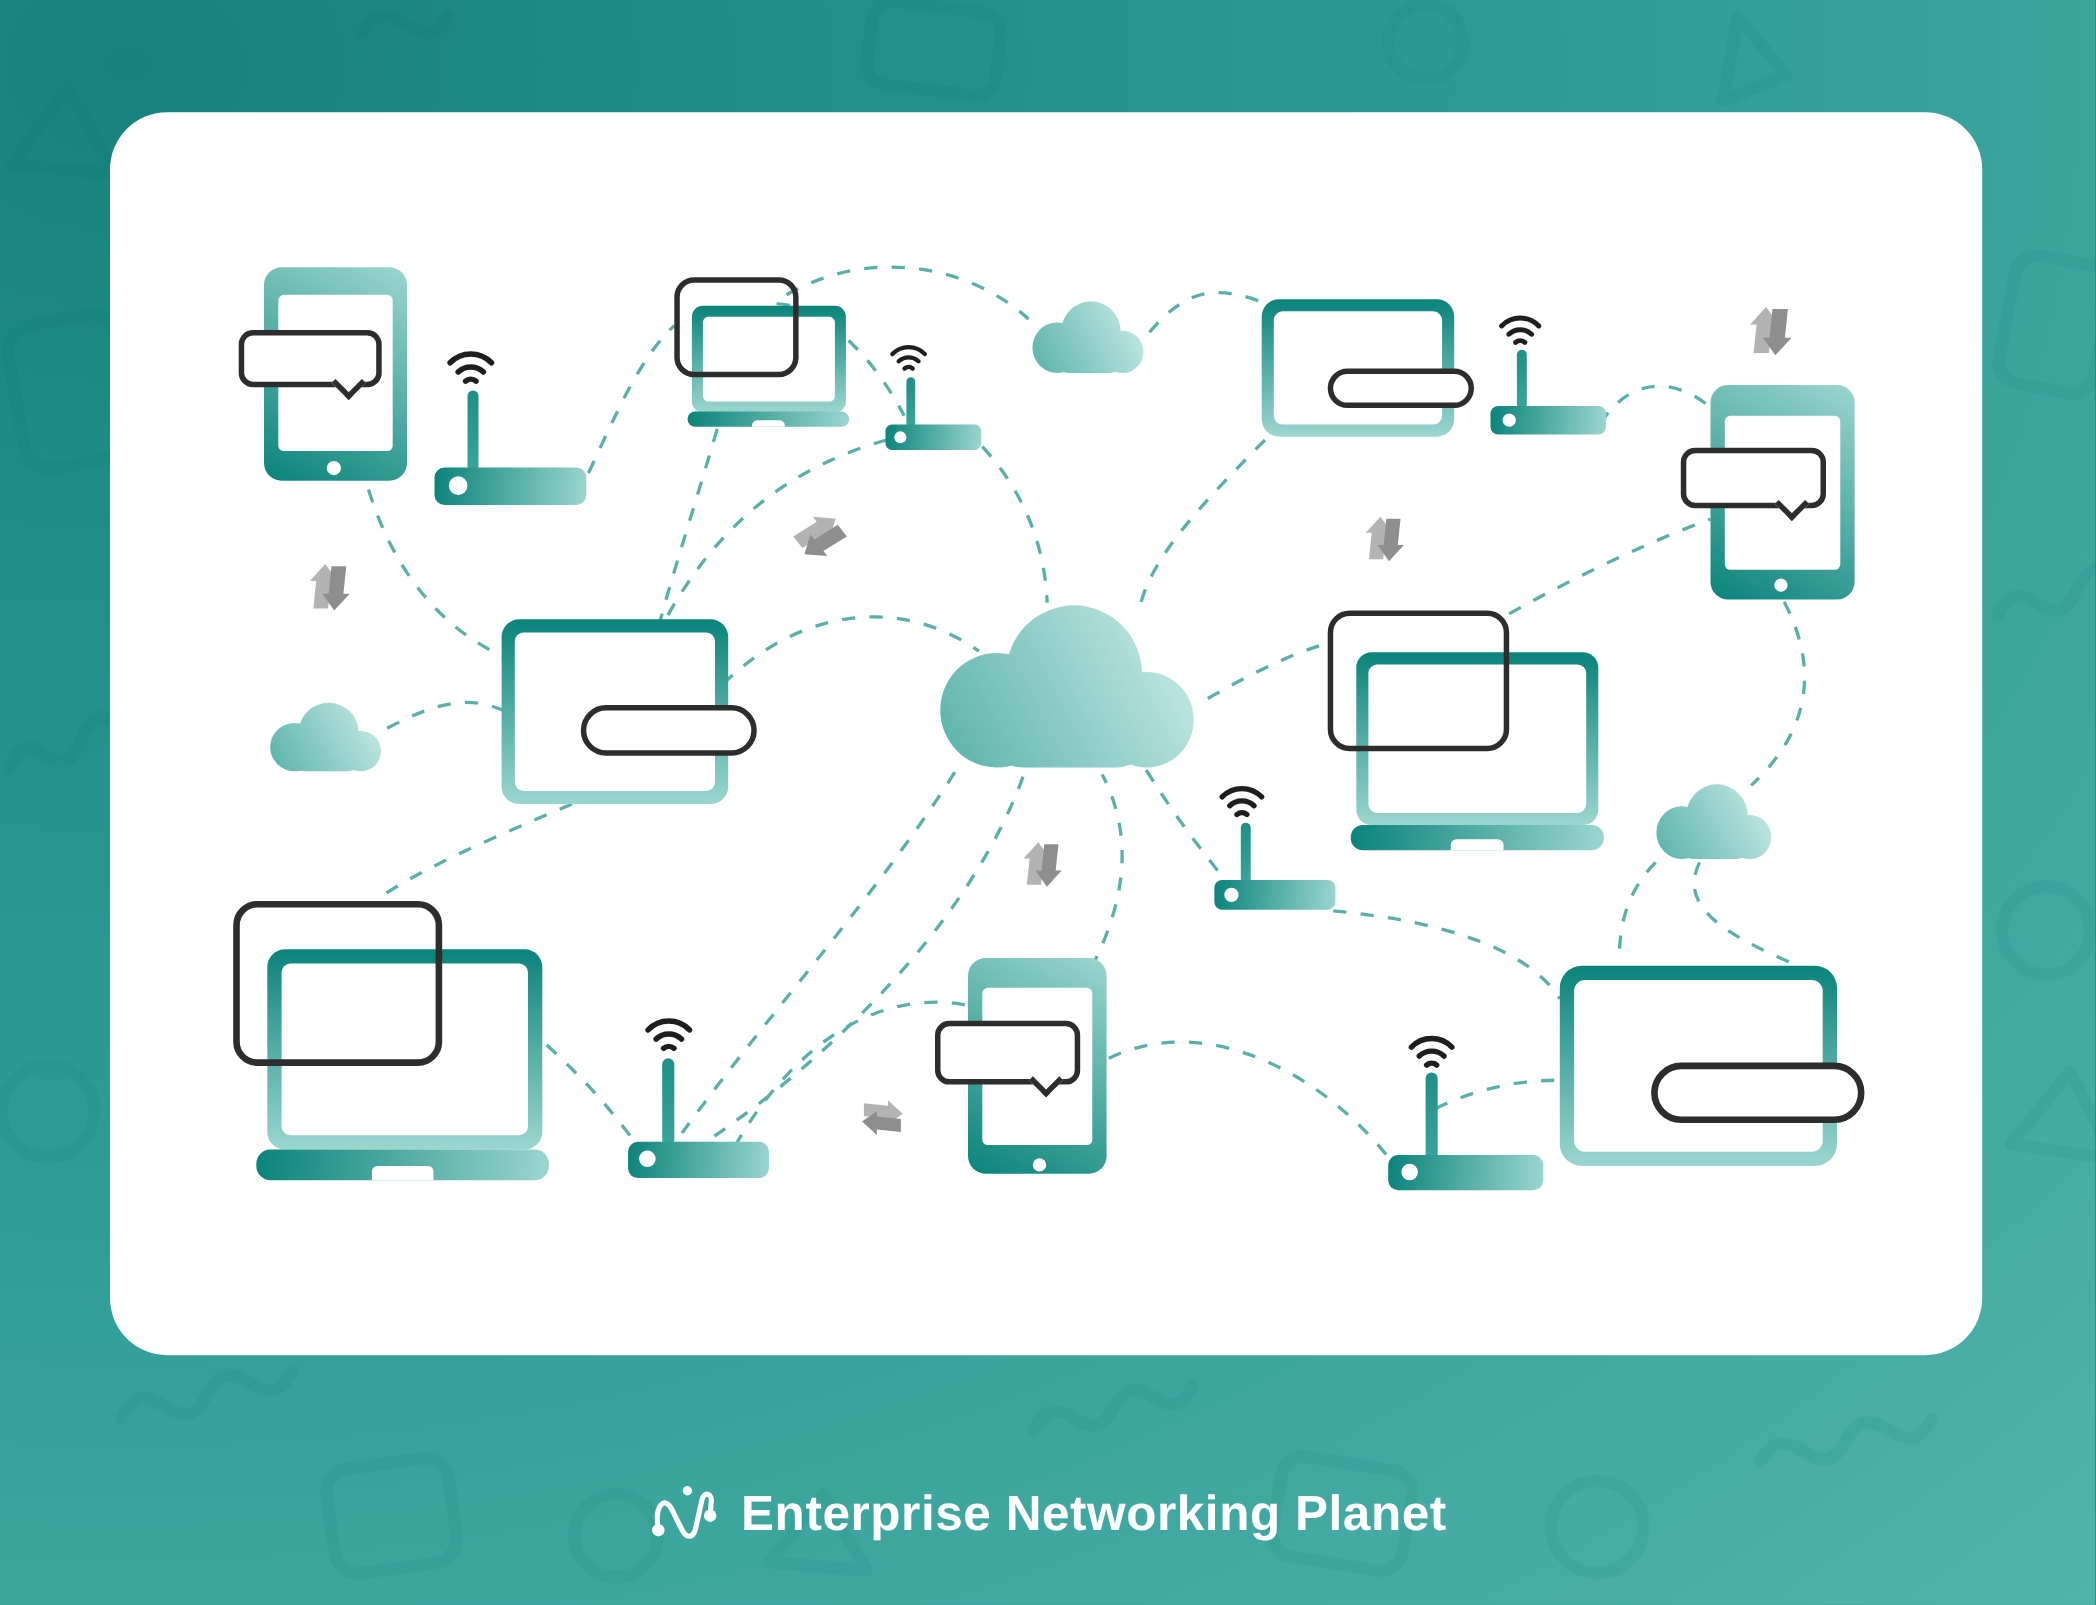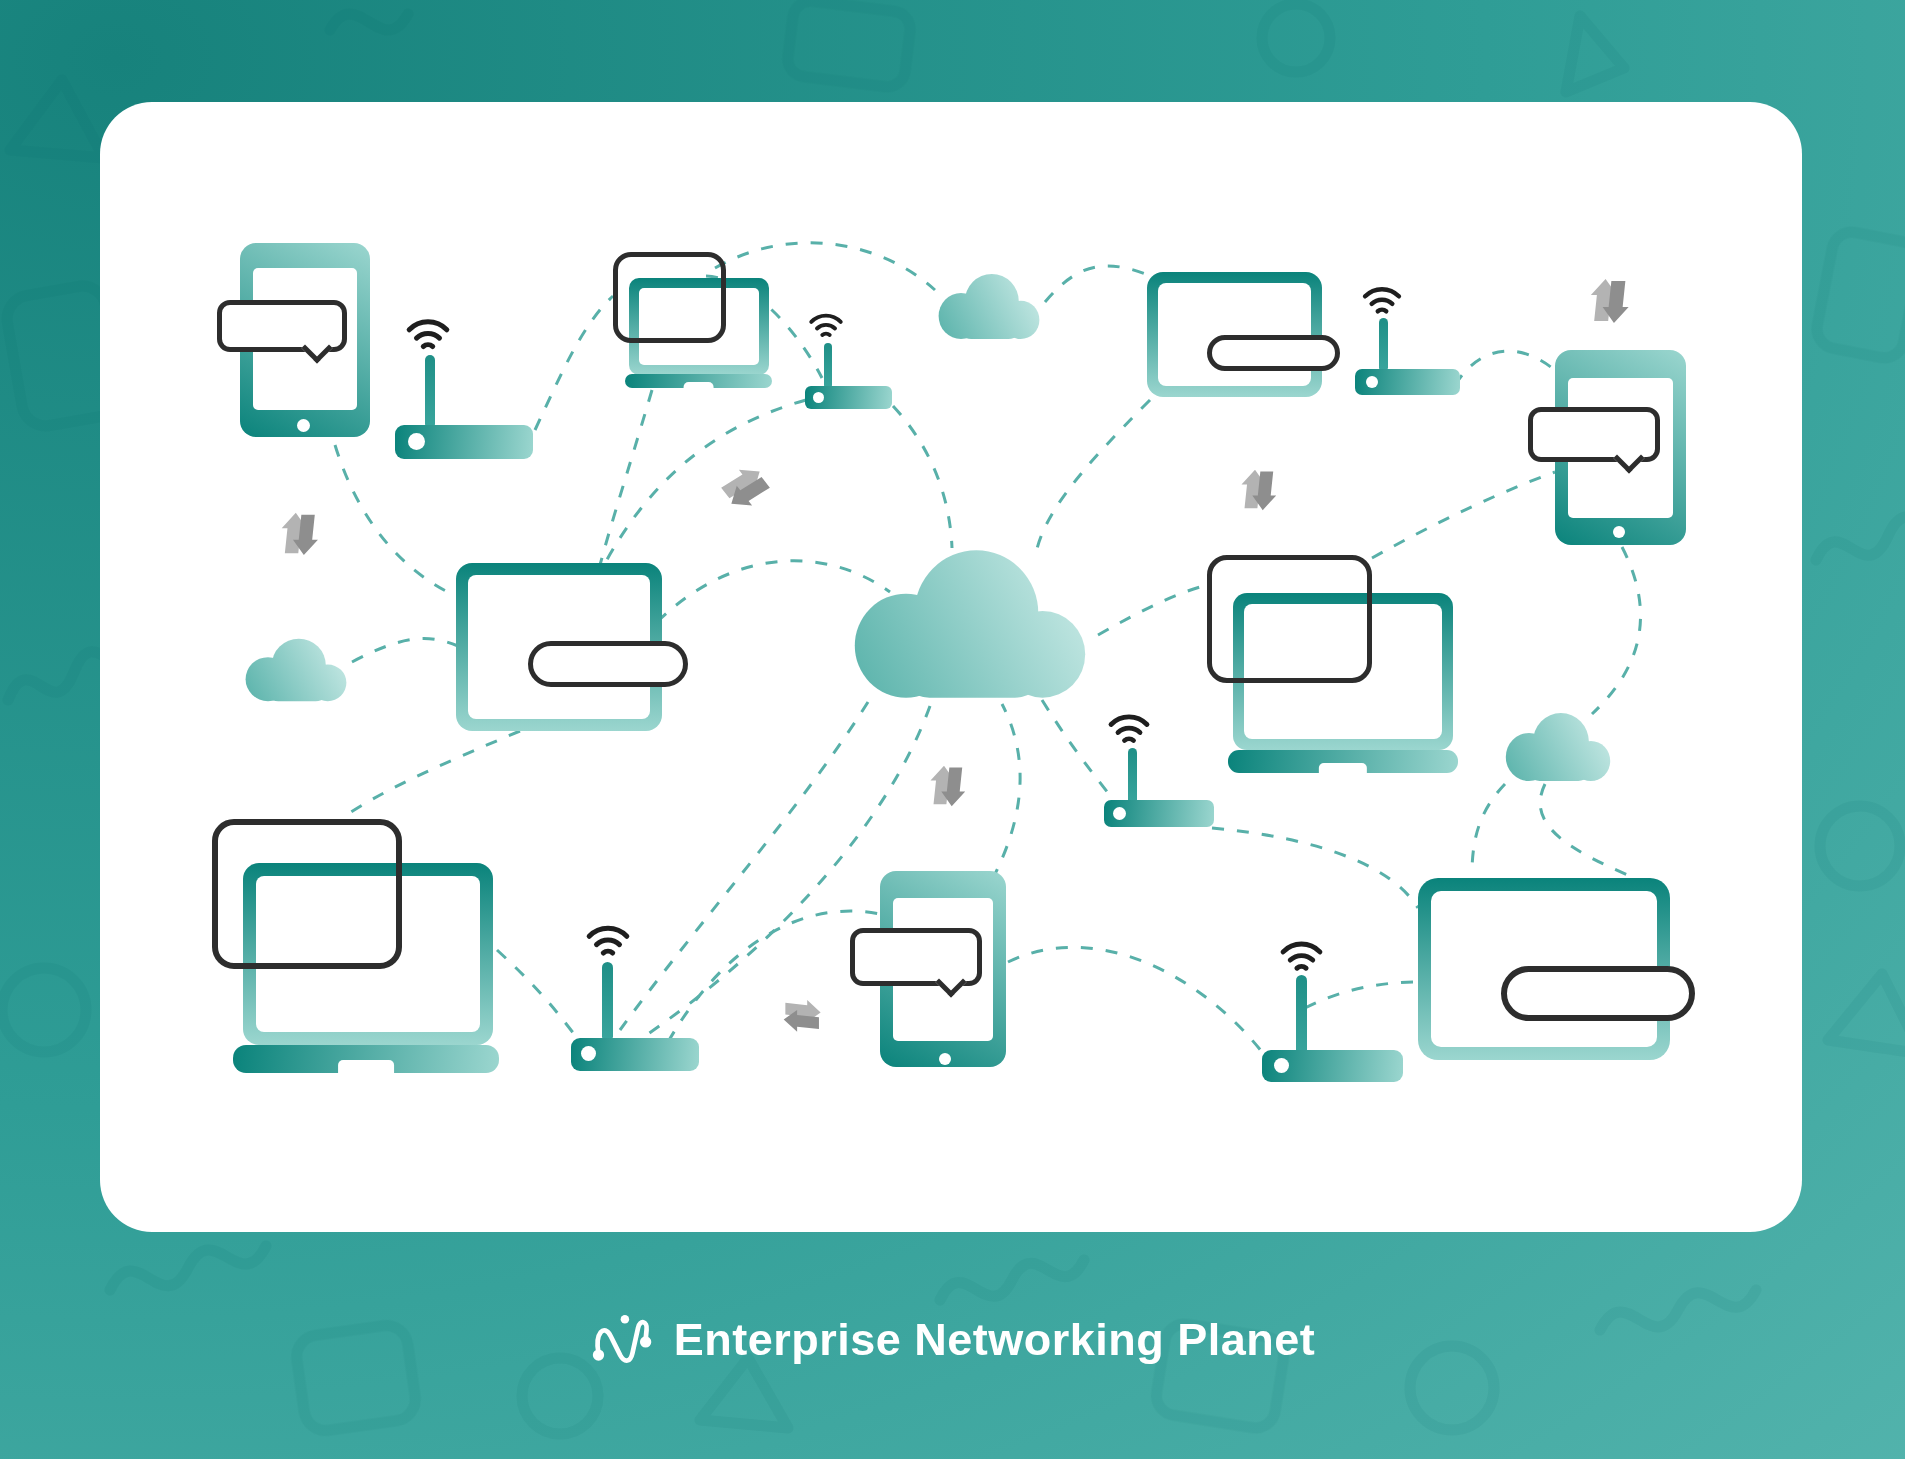--- a/index.html
+++ b/index.html
@@ -35,21 +35,21 @@
     background:linear-gradient(180deg,#1f8f87 0%,#39a59d 100%);}
   
   .darksq{position:absolute;border:5px solid var(--outline,#2d2d2d);border-radius:20px;background:transparent;}
   .pill{position:absolute;border:5px solid var(--outline,#2d2d2d);border-radius:999px;background:#fff;}
   .bubble{position:absolute;border:5px solid var(--outline,#2d2d2d);border-radius:13px;background:#fff;}
   .bubble::after{content:"";position:absolute;left:70%;bottom:-12px;width:17px;height:17px;
     background:#fff;border-right:5px solid var(--outline,#2d2d2d);
     border-bottom:5px solid var(--outline,#2d2d2d);transform:rotate(45deg);}
   .wifi,.cloud,.arrows{position:absolute;overflow:visible;}
   
-  .brand-row{position:absolute;left:0;right:0;top:1292px;height:96px;
+  .brand-row{position:absolute;left:0;right:0;top:1328px;height:96px;
     display:flex;align-items:center;justify-content:center;gap:18px;text-align:center;}
   .brand-text{color:var(--brand,#ffffff);font-size:45px;font-weight:600;letter-spacing:.5px;white-space:nowrap;}
 </style>
 </head>
 <body>
 
 <div class="stage">
 
   <svg class="bg-pattern" viewBox="0 0 1905 1459">
     <g fill="none" stroke="var(--pattern,#0b6b66)" stroke-width="11" stroke-linecap="round" stroke-linejoin="round" opacity="0.08">

